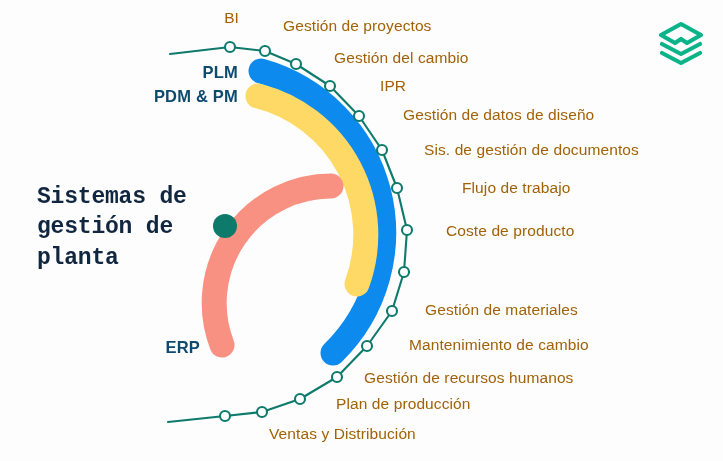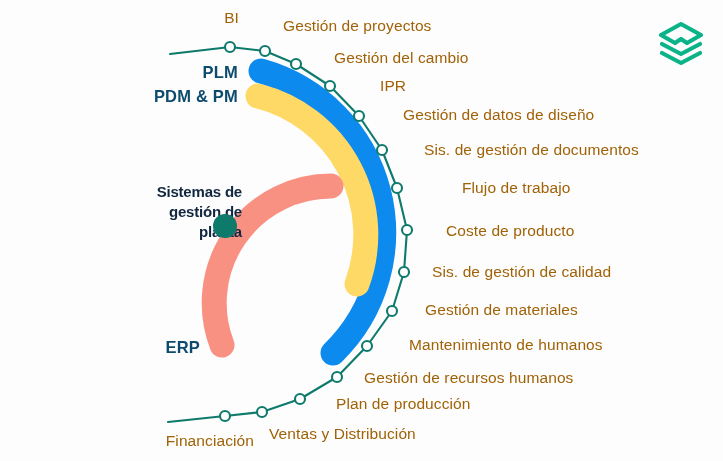--- a/index.html
+++ b/index.html
@@ -42,26 +42,27 @@
     white-space: nowrap;
     letter-spacing: 0.2px;
     line-height: 1;
     transform: translate(-100%, -50%);
   }
   #center-title {
     position: absolute;
     right: 481px;
     top: 182px;
     width: 205px;
-    text-align: right;
+    text-align: left;
     color: #11263f;
-    font-size: 15px;
+    font-size: 23px;
     font-weight: 700;
     line-height: 1.32;
     letter-spacing: -0.2px;
+    font-family: Liberation Mono, monospace;
   }
   #center-dot {
     position: absolute;
     left: 213px;
     top: 214px;
     width: 24px;
     height: 24px;
     border-radius: 50%;
     background: #0d7a6b;
   }
@@ -119,27 +120,25 @@
   <div class="group-label" style="left:200px; top:347px;">ERP</div>
 
   <div class="node-label rr" style="left:239px; top:18px;">BI</div>
   <div class="node-label rt" style="left:283px; top:26px;">Gestión de proyectos</div>
   <div class="node-label rt" style="left:334px; top:58px;">Gestión del cambio</div>
   <div class="node-label rt" style="left:380px; top:86px;">IPR</div>
   <div class="node-label rt" style="left:403px; top:115px;">Gestión de datos de diseño</div>
   <div class="node-label rt" style="left:424px; top:150px;">Sis. de gestión de documentos</div>
   <div class="node-label rt" style="left:462px; top:188px;">Flujo de trabajo</div>
   <div class="node-label rt" style="left:446px; top:231px;text-align:right;">Coste de producto</div>
-  <div class="node-label rt" style="left:432px; top:272px;">Sis. de gestión de calidad</div>
   <div class="node-label rt" style="left:425px; top:310px;">Gestión de materiales</div>
-  <div class="node-label rt" style="left:409px; top:345px;">Mantenimiento de humanos</div>
+  <div class="node-label rt" style="left:409px; top:345px;">Mantenimiento de cambio</div>
   <div class="node-label rt" style="left:364px; top:378px;">Gestión de recursos humanos</div>
   <div class="node-label rt" style="left:336px; top:404px;">Plan de producción</div>
   <div class="node-label rt" style="left:269px; top:434px;">Ventas y Distribución</div>
-  <div class="node-label rr" style="left:254px; top:441px;">Financiación</div>
 
   <svg id="brand-logo" viewBox="0 0 52 50">
     <g fill="none" stroke="#0ab388" stroke-width="4.2" stroke-linejoin="round" stroke-linecap="round">
       <path d="M 26 6 L 46 17 L 32 25 L 26 21 L 20 25 L 6 17 Z"></path>
       <path d="M 7 26 L 26 36 L 45 26"></path>
       <path d="M 7 35 L 26 45 L 45 35"></path>
     </g>
   </svg>
 
 </div>

